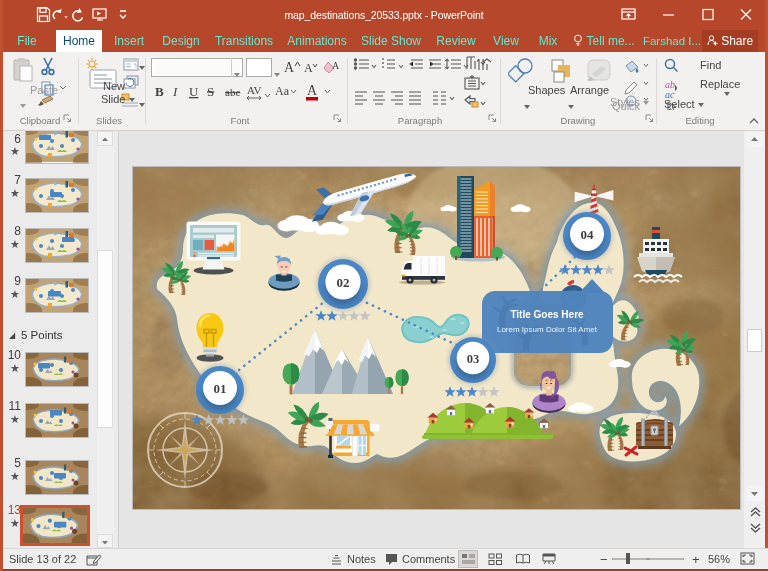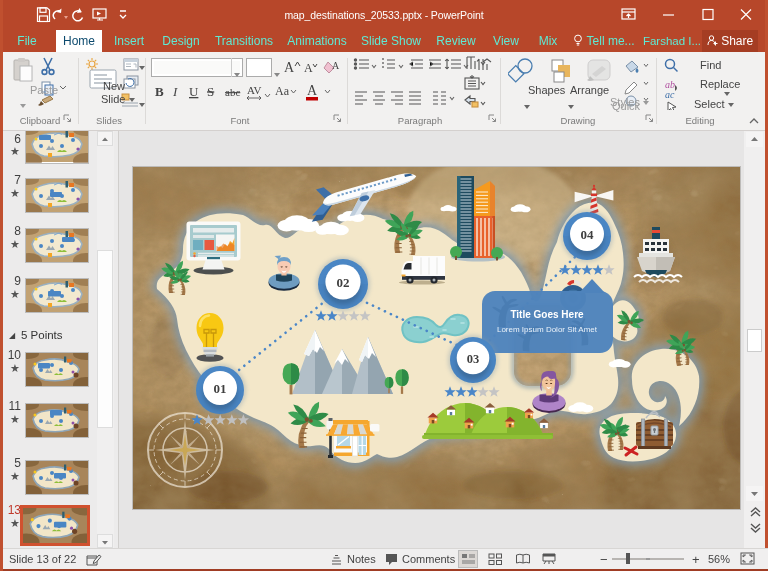--- a/index.html
+++ b/index.html
@@ -295,21 +295,21 @@
         <path d="M10.5 9.5 l4 4"></path>
       </g>
       <text x="2" y="30" font-size="10" fill="#B050A0" font-family="Liberation Serif" font-style="italic">ab</text>
       <text x="2" y="40" font-size="10" fill="#3E6FA8" font-family="Liberation Serif" font-style="italic">ac</text>
       <path d="M12 27 q4 3 0 6 l0 -2.5 z" fill="#555"></path>
       <path d="M5 45 l0 9 l2.5 -2.5 l2 4 l2 -1 l-2 -4 l3.5 -0.5 z" fill="#FFF" stroke="#555" transform="translate(0,-1)"></path>
     </svg>
     <div class="rbtxt" style="left:682px;top:7px;">Find</div>
     <div class="rbtxt" style="left:682px;top:26px;">Replace</div>
     <div class="abs" style="left:724px;top:32px"><span class="caret"></span></div>
-    <div class="rbtxt" style="left:676px;top:46px;text-align:center;">Select <span class="caret"></span></div>
+    <div class="rbtxt" style="left:646px;top:46px;text-align:center;">Select <span class="caret"></span></div>
     <div class="grplabel" style="left:650px;width:100px;">Editing</div>
     <svg class="abs" style="left:748px;top:64px" width="12" height="10">
         <path d="M2 7 l4 -4 l4 4" stroke="#666" fill="none" stroke-width="1.3"></path>
       </svg>
   </div>
 
   <div id="panel">
     <svg width="0" height="0" style="position:absolute">
       <defs>
         <g id="minimapA">

